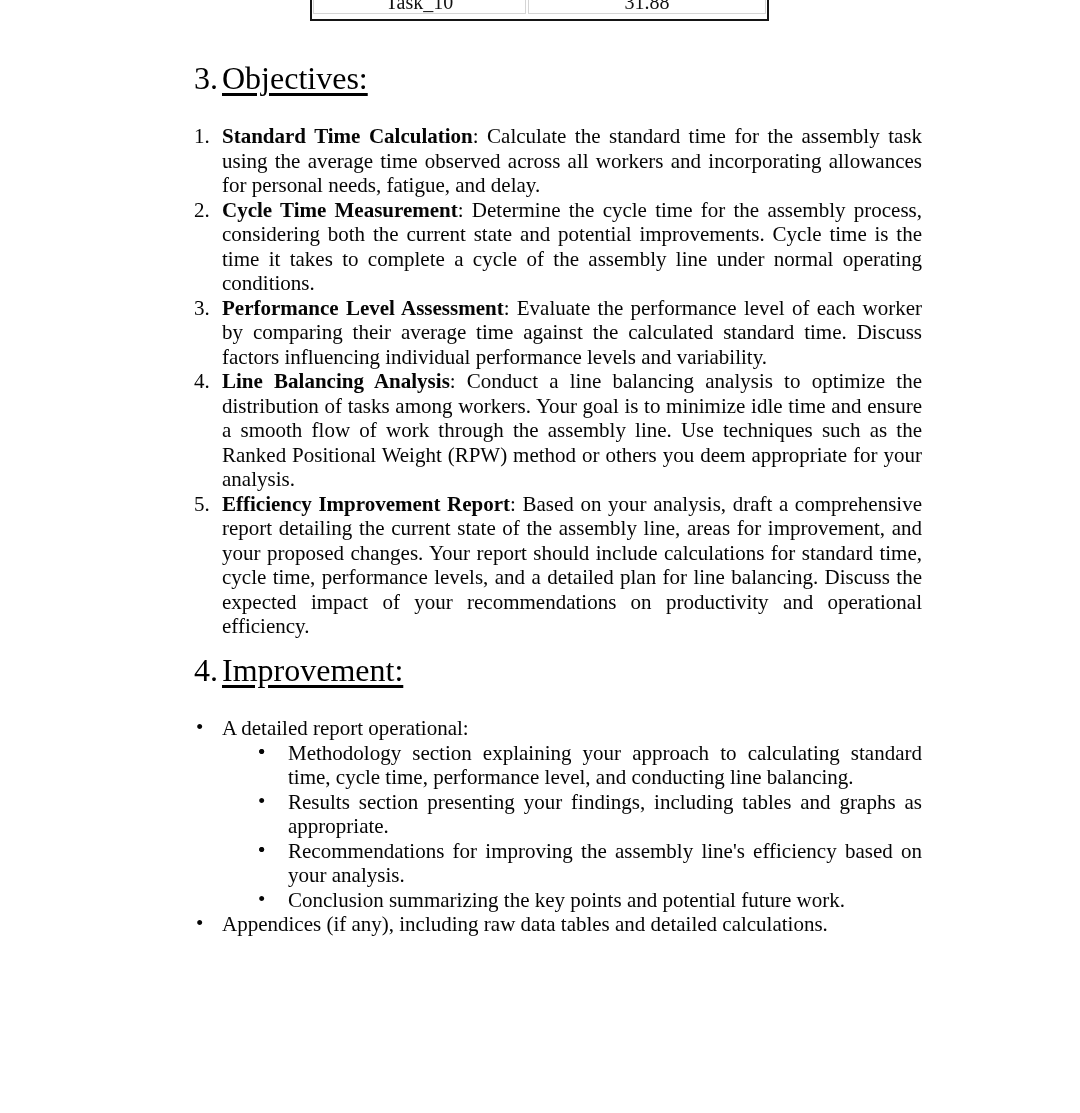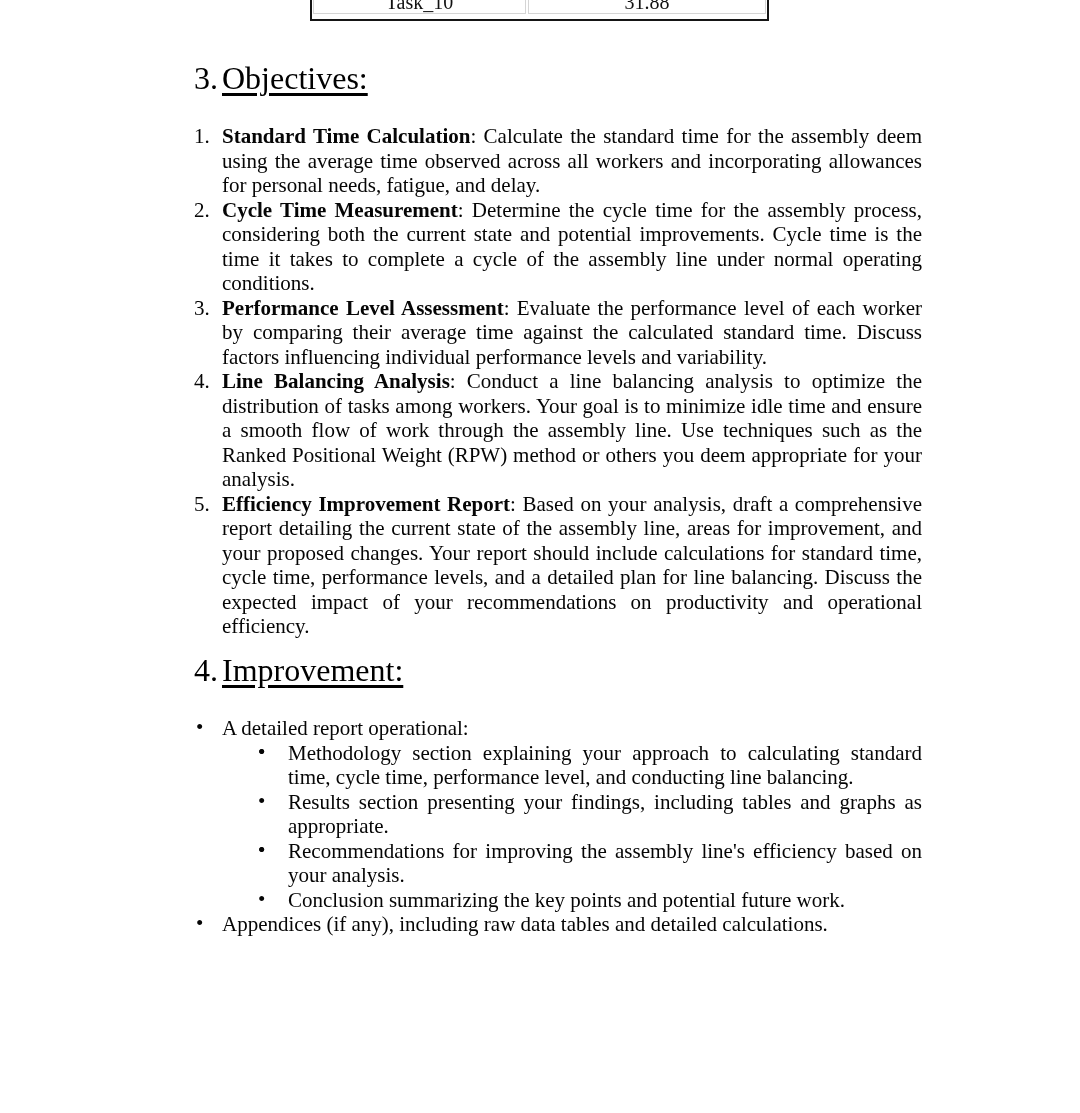--- a/index.html
+++ b/index.html
@@ -111,21 +111,21 @@
       <span>31.88</span>
     </div>
   </div>
 
   <div class="heading h-objectives">
     <span class="hnum">3.</span><span class="htitle">Objectives:</span>
   </div>
 
   <div class="textblock objlist">
     <div class="olitem">
-      <span class="onum">1.</span><span class="olabel">Standard Time Calculation</span><span class="otext">: Calculate the standard time for the assembly deem using the average time observed across all workers and incorporating allowances for personal needs, fatigue, and delay.</span>
+      <span class="onum">1.</span><span class="olabel">Standard Time Calculation</span><span class="otext">: Calculate the standard time for the assembly task using the average time observed across all workers and incorporating allowances for personal needs, fatigue, and delay.</span>
     </div>
     <div class="olitem">
       <span class="onum">2.</span><span class="olabel">Cycle Time Measurement</span><span class="otext">: Determine the cycle time for the assembly process, considering both the current state and potential improvements. Cycle time is the time it takes to complete a cycle of the assembly line under normal operating conditions.</span>
     </div>
     <div class="olitem">
       <span class="onum">3.</span><span class="olabel">Performance Level Assessment</span><span class="otext">: Evaluate the performance level of each worker by comparing their average time against the calculated standard time. Discuss factors influencing individual performance levels and variability.</span>
     </div>
     <div class="olitem">
       <span class="onum">4.</span><span class="olabel">Line Balancing Analysis</span><span class="otext">: Conduct a line balancing analysis to optimize the distribution of tasks among workers. Your goal is to minimize idle time and ensure a smooth flow of work through the assembly line. Use techniques such as the Ranked Positional Weight (RPW) method or others you deem appropriate for your analysis.</span>
     </div>

